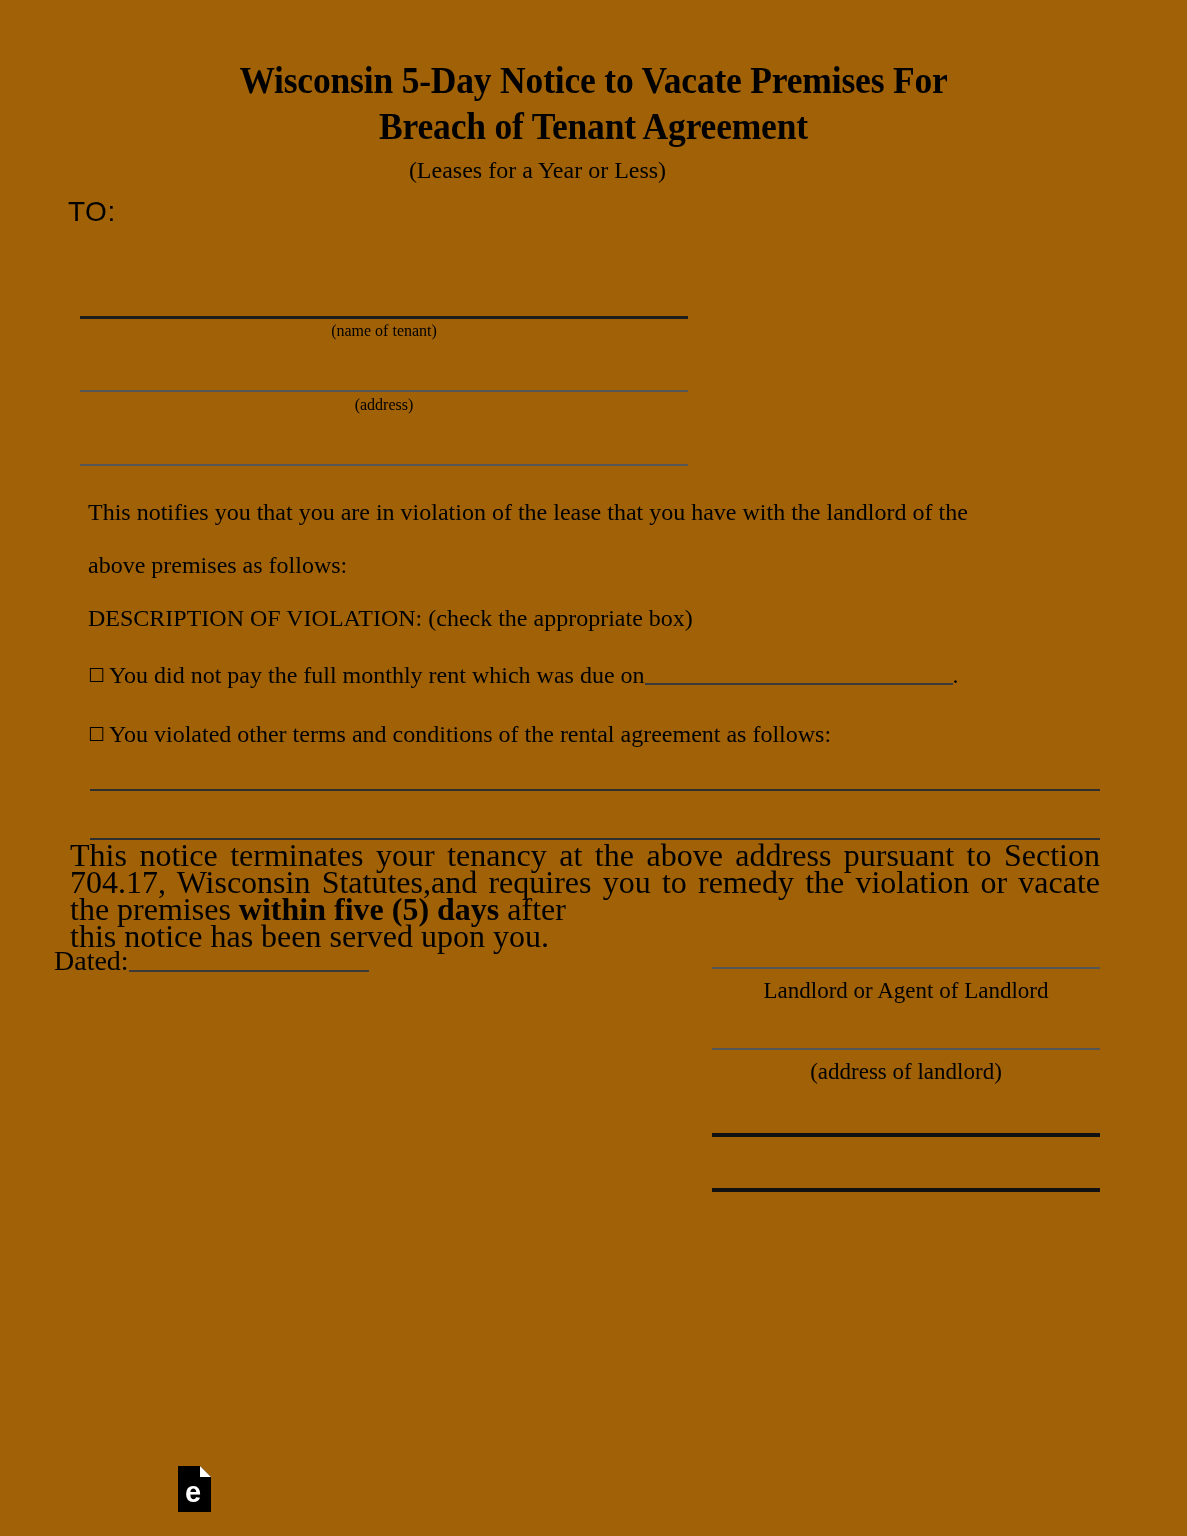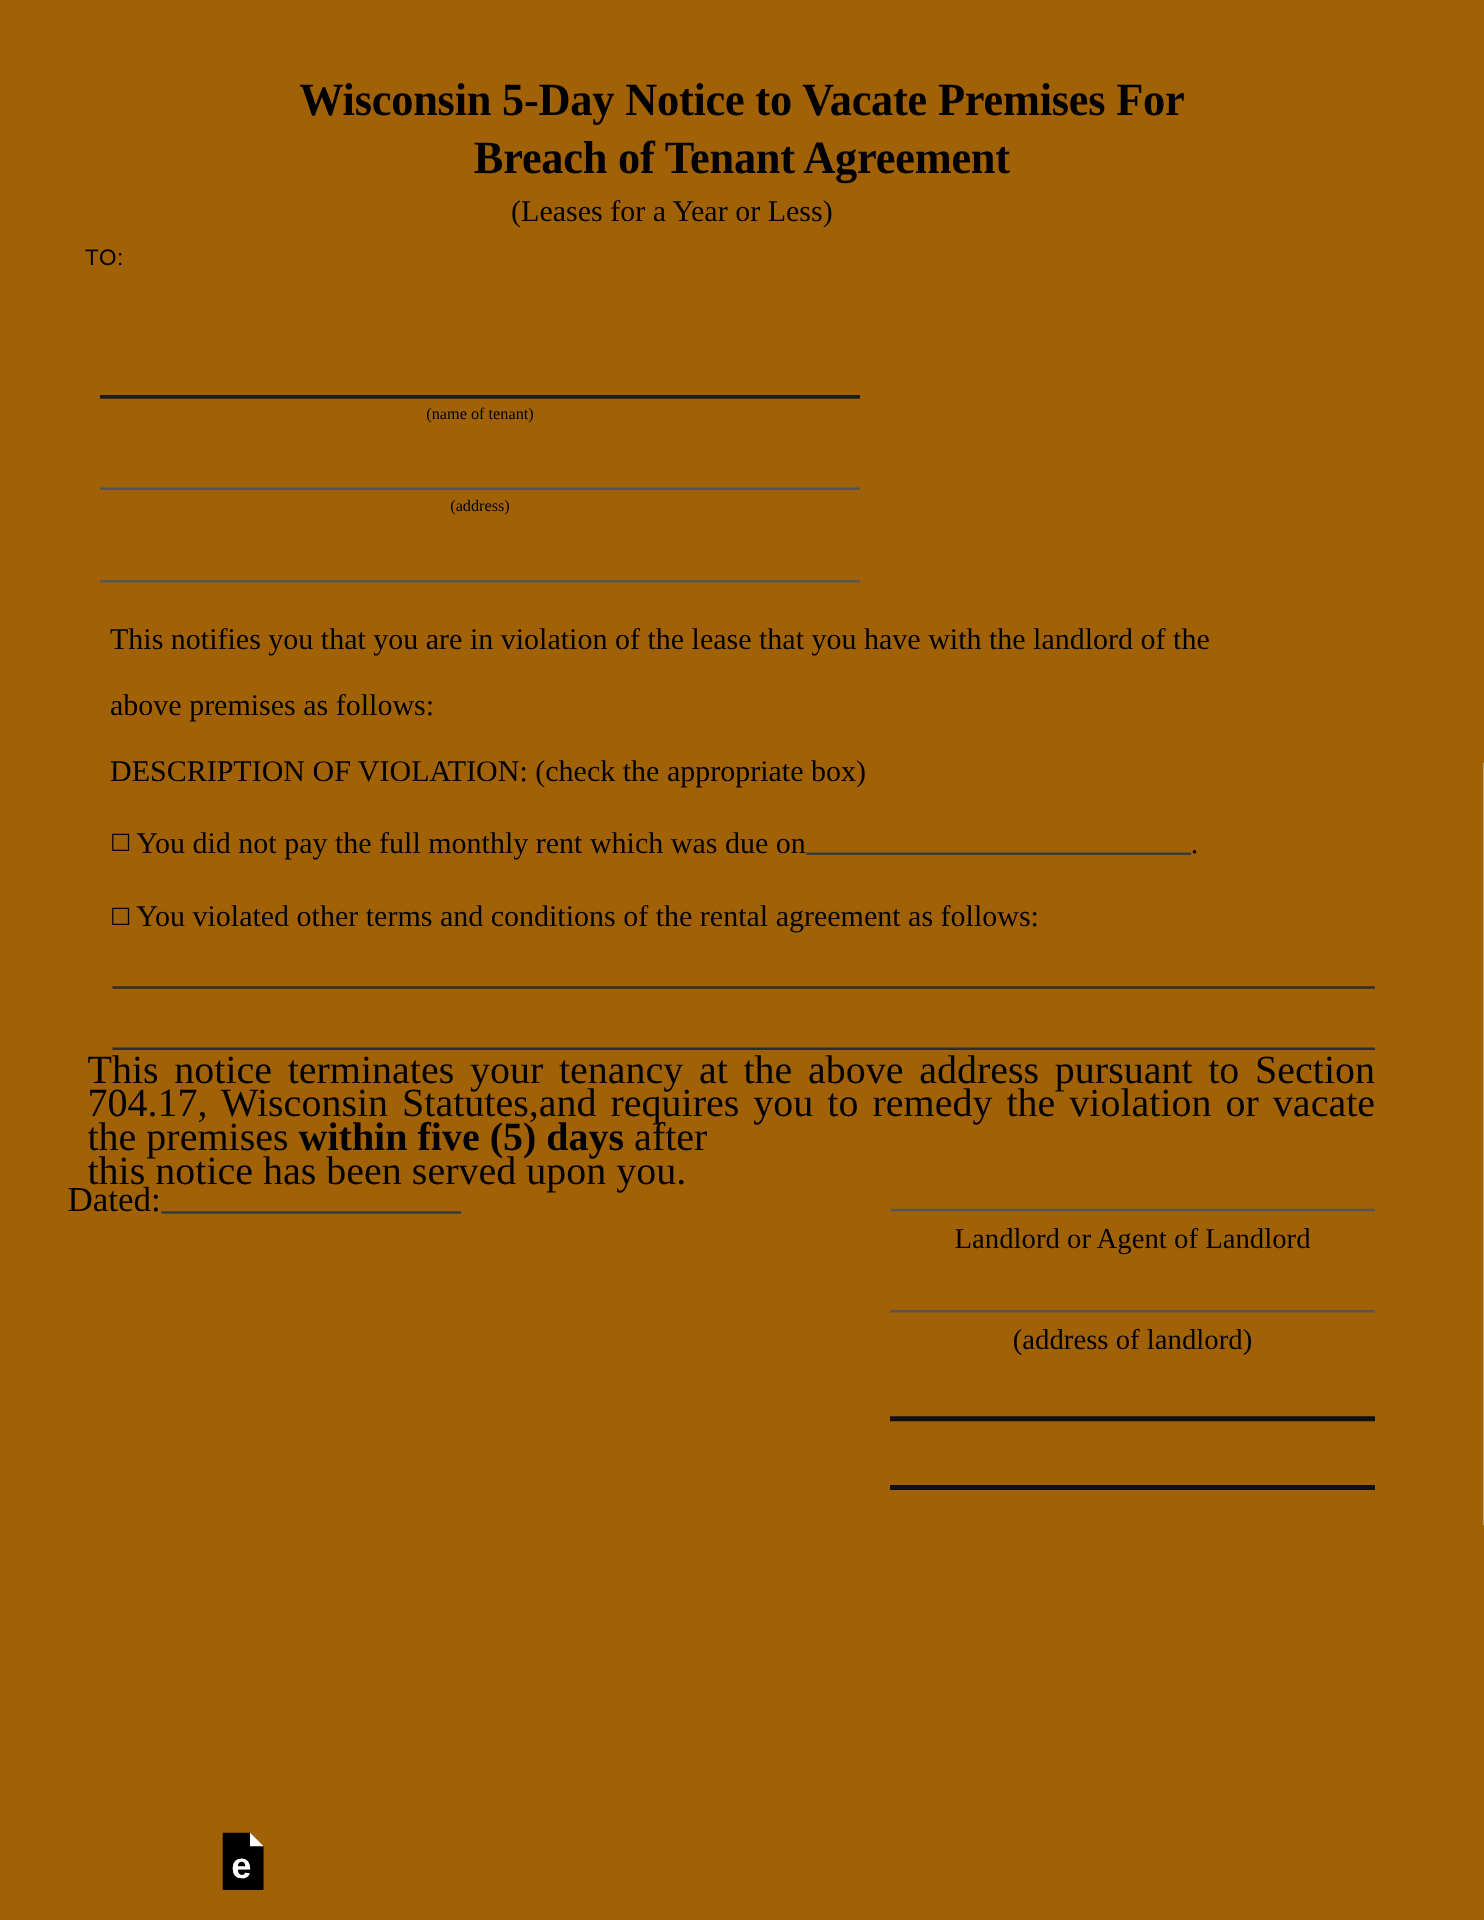--- a/index.html
+++ b/index.html
@@ -45,38 +45,38 @@
     font-size: 24px;
     line-height: 30px;
   }
 
   
   .to-label {
     position: absolute;
     left: 68px;
     top: 196px;
     font-family: "Liberation Sans", "DejaVu Sans", sans-serif;
-    font-size: 18px;
+    font-size: 28px;
     letter-spacing: 0.5px;
   }
 
   
   .rule {
     position: absolute;
     background: #3a3a3a;
   }
   .rule.thick  { height: 3px; background: #1d1d1d; }
   .rule.medium { height: 2px; background: #2e2e2e; }
   .rule.thin   { height: 2px; background: #555555; }
   .rule.heavy  { height: 4px; background: #111111; }
 
   .caption {
     position: absolute;
     text-align: center;
-    font-size: 13px;
+    font-size: 16px;
     line-height: 18px;
   }
   .caption.big {
     font-size: 23px;
     line-height: 28px;
     text-align: center;
   }
 
   
   .body-line {

